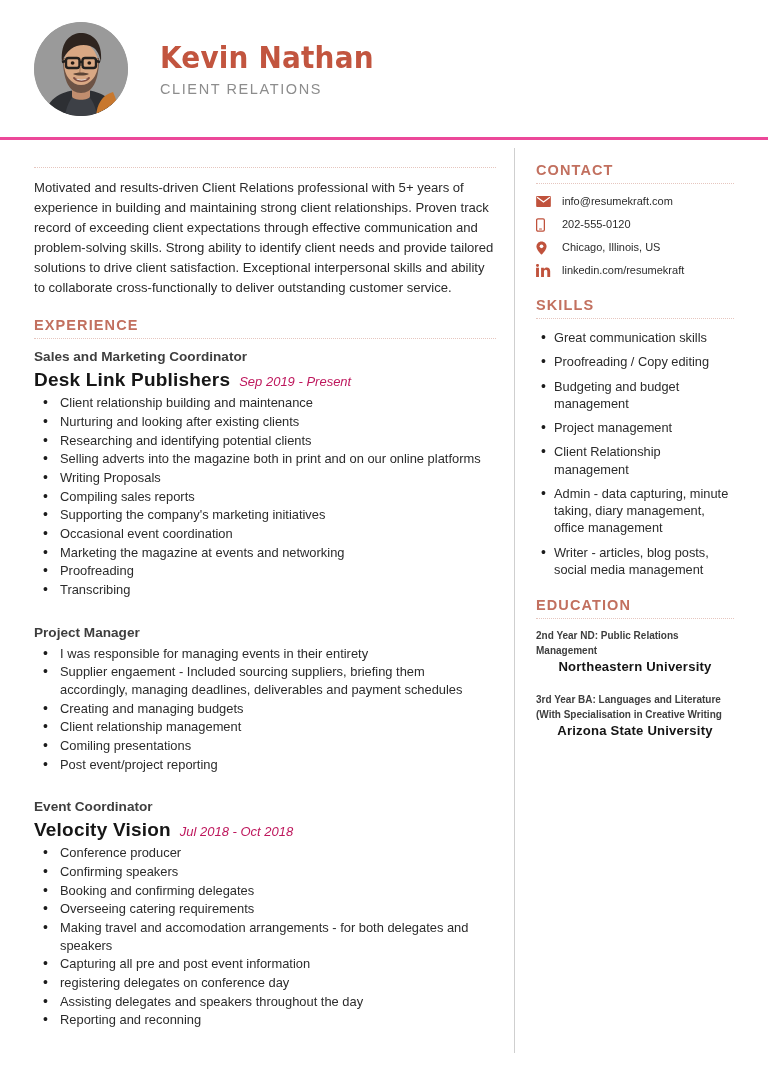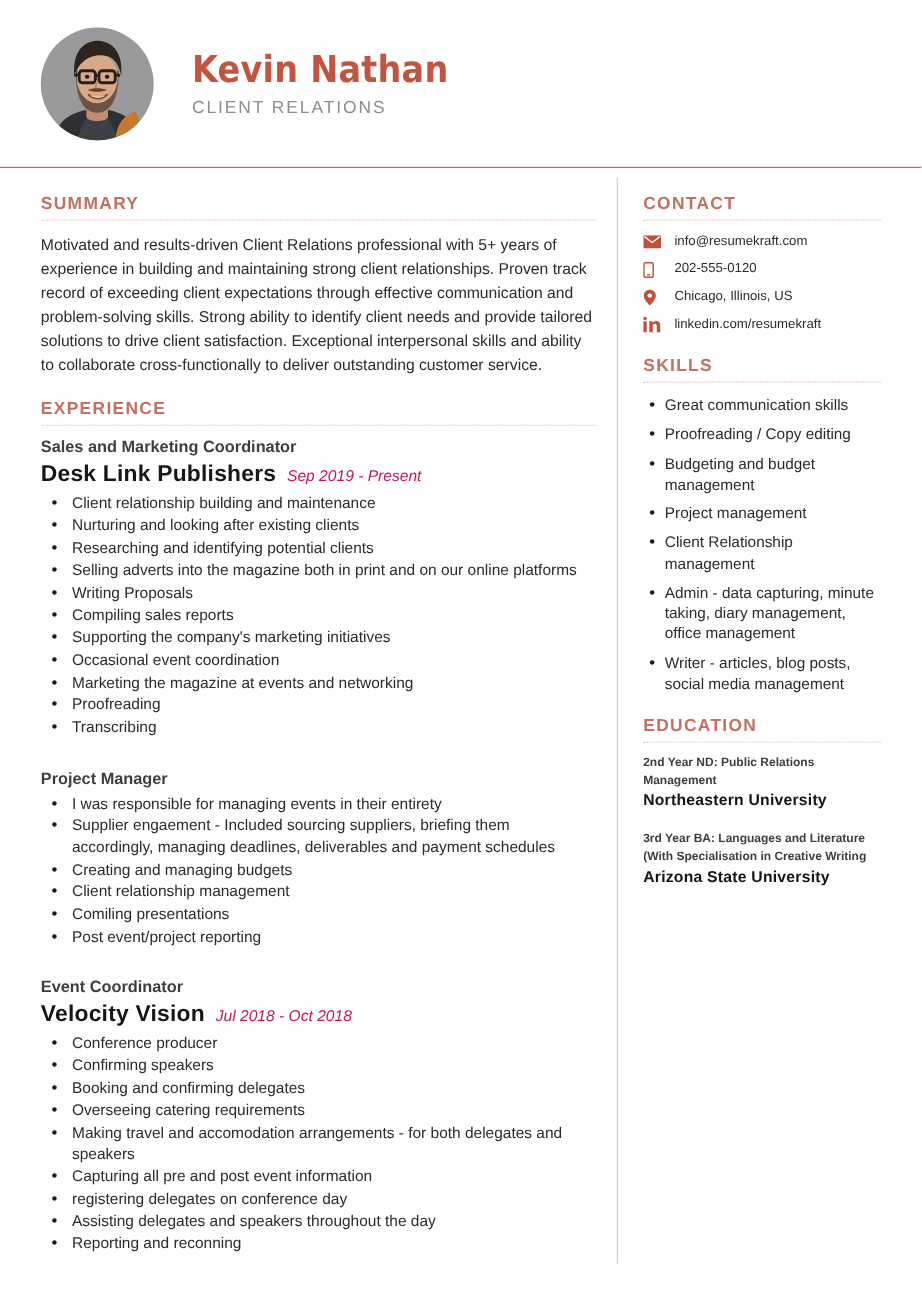--- a/index.html
+++ b/index.html
@@ -21,21 +21,21 @@
   }
 
   
   .header {
     position: relative;
     height: 140px;
     box-sizing: border-box;
     display: flex;
     align-items: center;
     padding-left: 34px;
-    border-bottom: 1px solid #ec4899;
+    border-bottom: 3px solid #ec4899;
   }
   .avatar {
     width: 94px;
     height: 94px;
     border-radius: 50%;
     overflow: hidden;
     flex: 0 0 auto;
     background: #9b9b9b;
     position: relative;
   }
@@ -209,20 +209,21 @@
     font-weight: 700;
     color: #3e3e3e;
     line-height: 1.45;
   }
   .edu-school {
     font-size: 13.1px;
     font-weight: 700;
     color: #141414;
     line-height: 1.45;
     letter-spacing: 0.2px;
+    text-align: center;
   }
 </style>
 </head>
 <body>
 
 <div class="page">
 
   <div class="header">
     <div class="avatar">
       <svg viewBox="0 0 94 94" xmlns="http://www.w3.org/2000/svg" aria-hidden="true">
@@ -272,21 +273,20 @@
       <div class="role">CLIENT RELATIONS</div>
     </div>
   </div>
 
   <div class="columns">
     <div class="col-divider"></div>
 
     <div class="col-left">
 
       <div class="section">
-        <div class="sec-title">SUMMARY</div>
         <div class="sec-rule"></div>
         <div class="summary">Motivated and results-driven Client Relations professional with 5+ years of experience in building and maintaining strong client relationships. Proven track record of exceeding client expectations through effective communication and problem-solving skills. Strong ability to identify client needs and provide tailored solutions to drive client satisfaction. Exceptional interpersonal skills and ability to collaborate cross-functionally to deliver outstanding customer service.</div>
       </div>
 
       <div class="section">
         <div class="sec-title">EXPERIENCE</div>
         <div class="sec-rule"></div>
         <div id="jobs-container">
             <div class="job">
               <div class="job-title">Sales and Marketing Coordinator</div>

